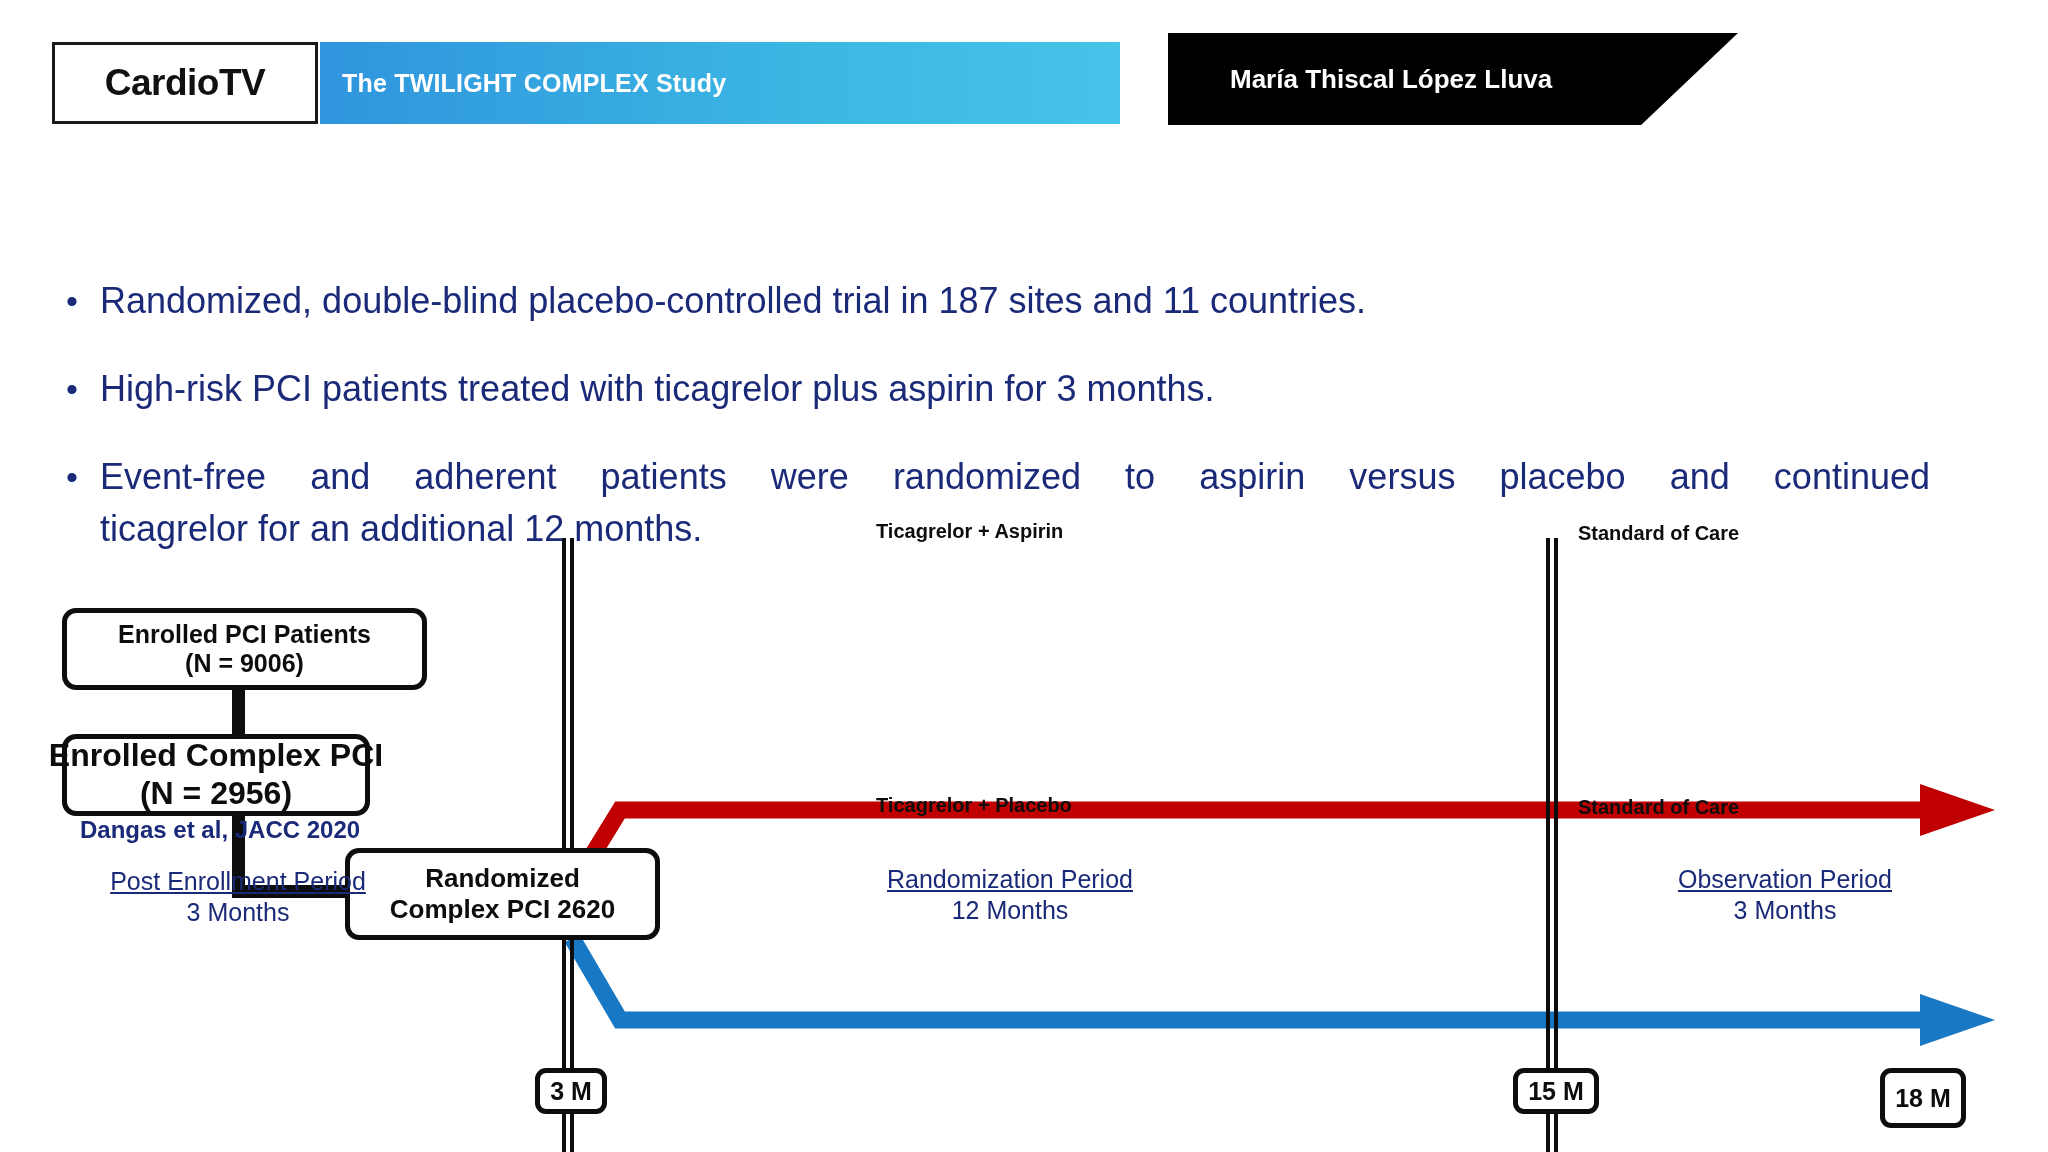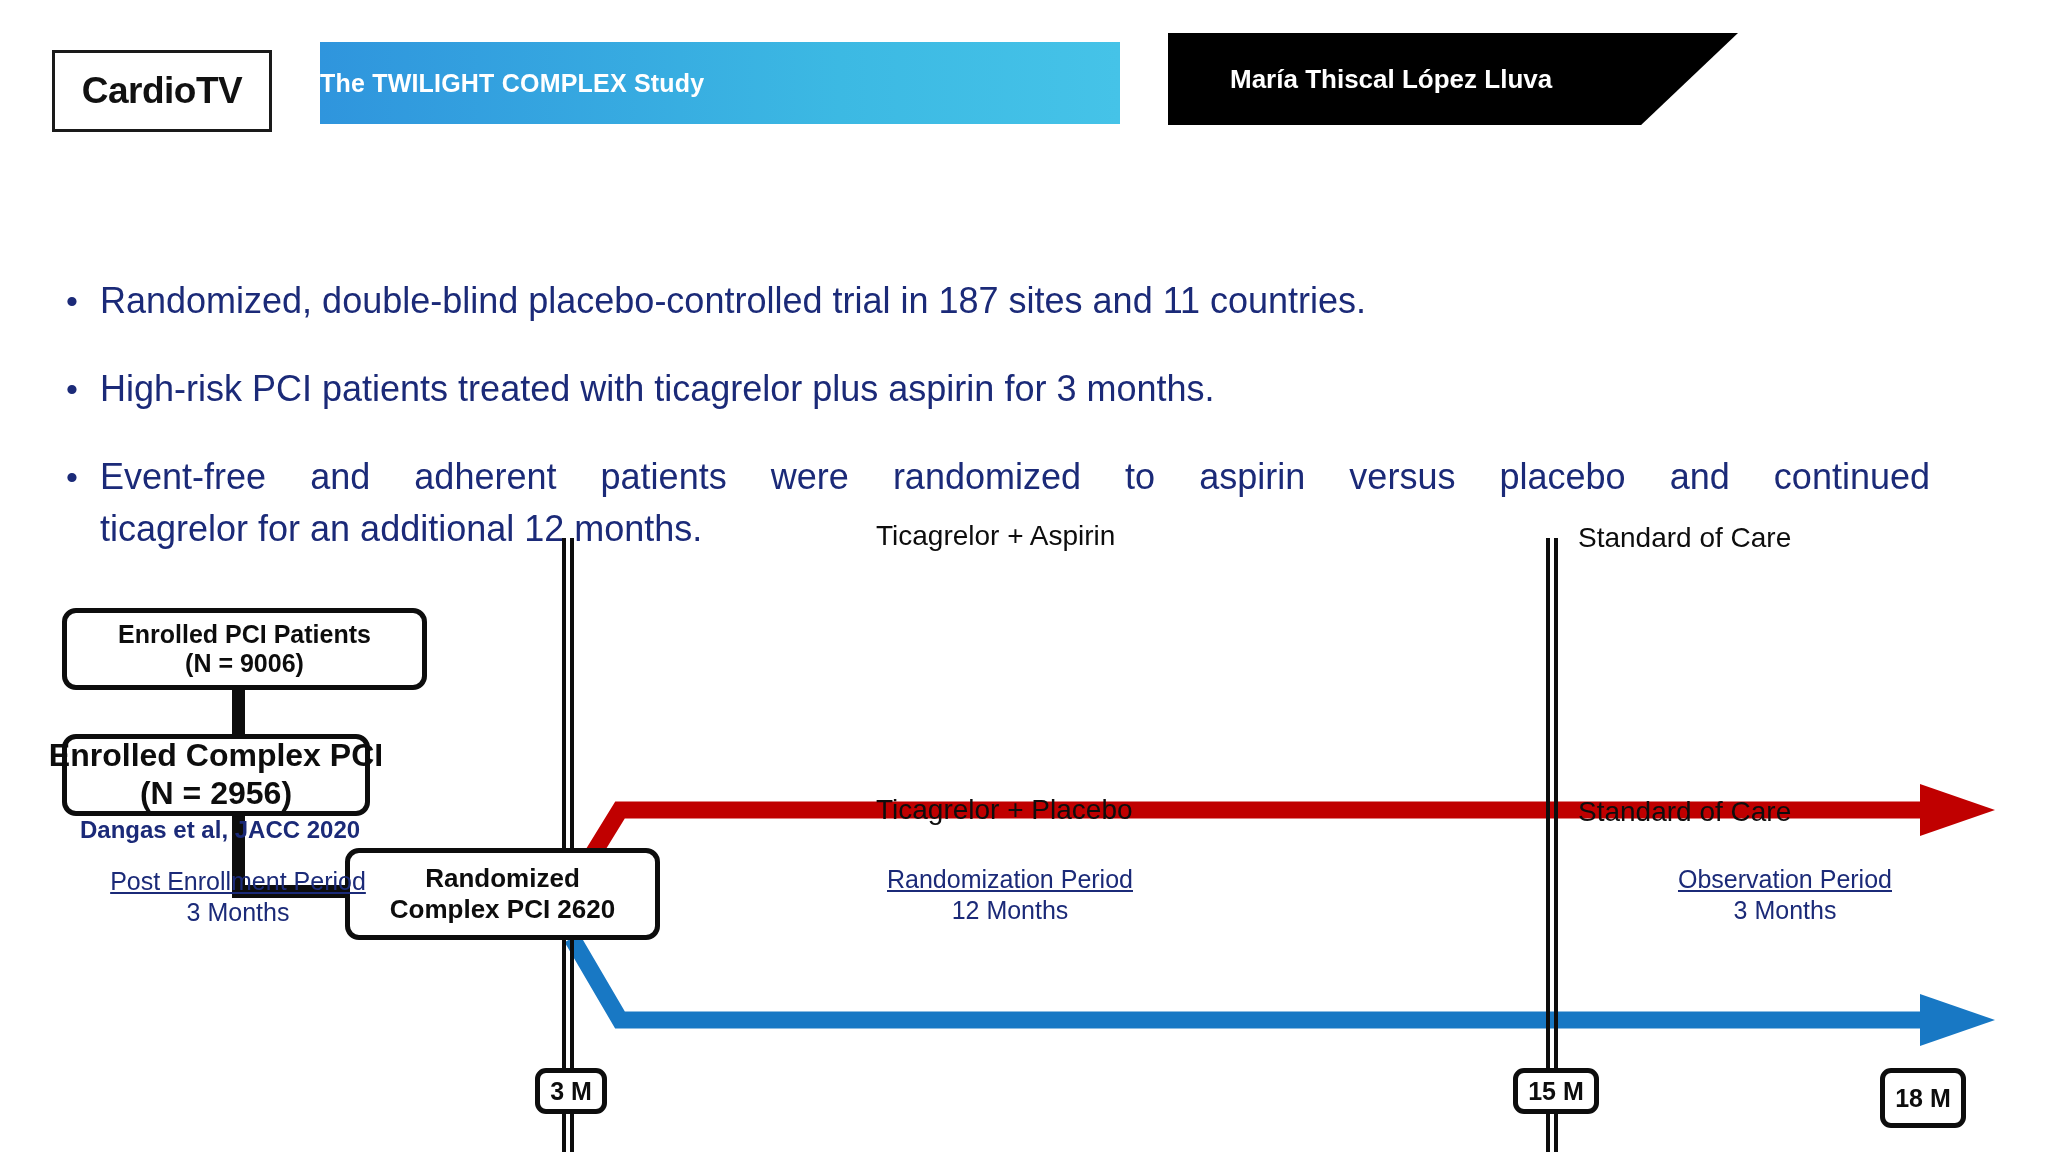--- a/index.html
+++ b/index.html
@@ -1,28 +1,28 @@
 <!DOCTYPE html>
 <html><head>
 <meta charset="utf-8">
 <style>
   html,body{margin:0;padding:0;background:#fff;}
   body{width:2048px;height:1152px;position:relative;overflow:hidden;
        font-family:"Liberation Sans",sans-serif;}
 
   
   #header{position:absolute;left:0;top:0;width:2048px;height:160px;}
-  #logo-box{position:absolute;left:52px;top:42px;width:220px;height:82px;
+  #logo-box{position:absolute;left:52px;top:42px;width:266px;height:82px;
             background:#fff;border:3px solid #1a1a1a;box-sizing:border-box;
-            display:flex;align-items:center;justify-content:center;margin-top:8px;}
+            display:flex;align-items:center;justify-content:center;}
   #logo-text{font-size:37px;font-weight:bold;color:#111;letter-spacing:-0.5px;}
   #title-bar{position:absolute;left:320px;top:42px;width:800px;height:82px;
              background:linear-gradient(90deg,#2f95dd 0%,#3cb9e3 65%,#45c3e8 100%);
              display:flex;align-items:center;}
-  #title-text{color:#fff;font-size:25px;font-weight:bold;letter-spacing:.2px;}
+  #title-text{color:#fff;font-size:25px;font-weight:bold;margin-left:22px;letter-spacing:.2px;}
   #author-bar{position:absolute;left:1168px;top:33px;width:530px;height:92px;
               background:#000;
               clip-path:polygon(0 0, 100% 0, 83% 100%, 0 100%);
               display:flex;align-items:center;padding-left:40px;}
   #author-text{color:#fff;font-size:26px;font-weight:bold;margin-left:22px;}
 
   
   #bullets{position:absolute;left:58px;top:275px;width:1930px;color:#1b2a78;}
   .bullet-row{display:flex;align-items:flex-start;margin-bottom:36px;}
   .bullet-dot{width:42px;flex:0 0 42px;font-size:34px;line-height:52px;color:#1b2a78;
@@ -51,21 +51,21 @@
   
   .vrule{position:absolute;z-index:5;}
   .vrule i{position:absolute;top:0;width:4px;height:100%;background:#0d0d0d;display:block;}
   .vrule i.a{left:0;} .vrule i.b{left:8px;}
   #vrule-3m{left:562px;top:-60px;width:12px;height:660px;}
   #vrule-15m{left:1546px;top:-60px;width:12px;height:660px;}
 
   
   #arms{position:absolute;left:0;top:0;width:2048px;height:554px;z-index:3;}
 
-  .armlabel{position:absolute;font-size:28px;font-weight:normal;color:#0d0d0d;z-index:7;
+  .armlabel{position:absolute;font-size:20px;font-weight:bold;color:#0d0d0d;z-index:7;
             white-space:nowrap;}
   #lbl-tic-asp{left:876px;top:-78px;}
   #lbl-soc-top{left:1578px;top:-76px;}
   #lbl-tic-pla{left:876px;top:196px;}
   #lbl-soc-bot{left:1578px;top:198px;}
 
   
   .per{position:absolute;color:#1b2a78;text-align:center;z-index:7;line-height:1.22;}
   .per .t1{font-size:25px;text-decoration:underline;white-space:nowrap;display:block;}
   .per .t2{font-size:25px;display:block;}

